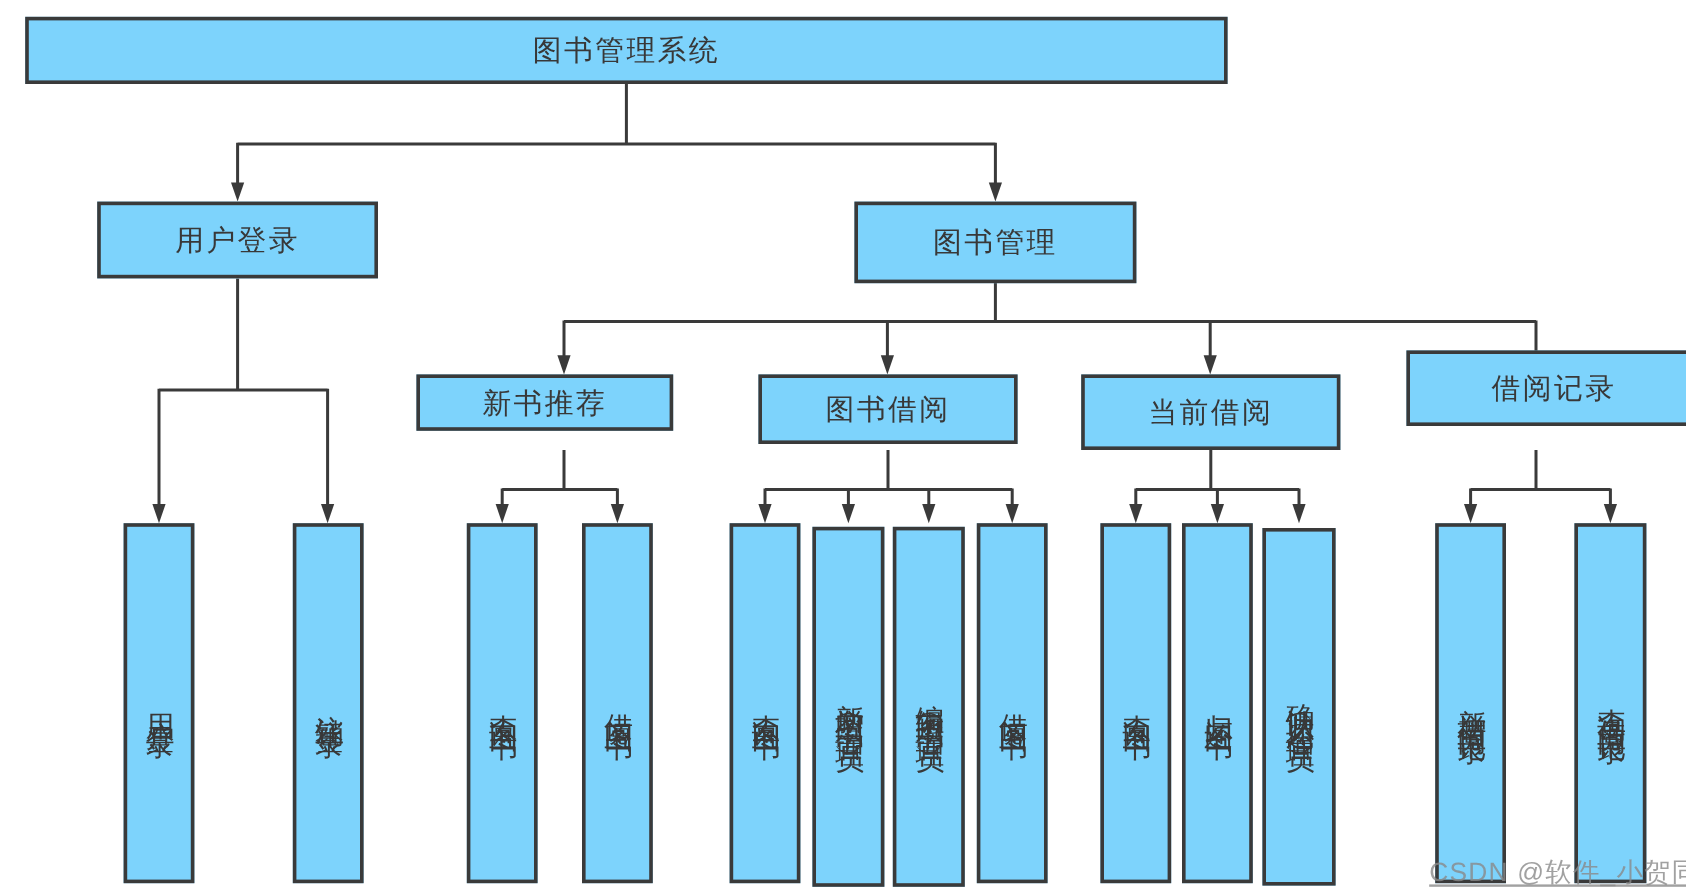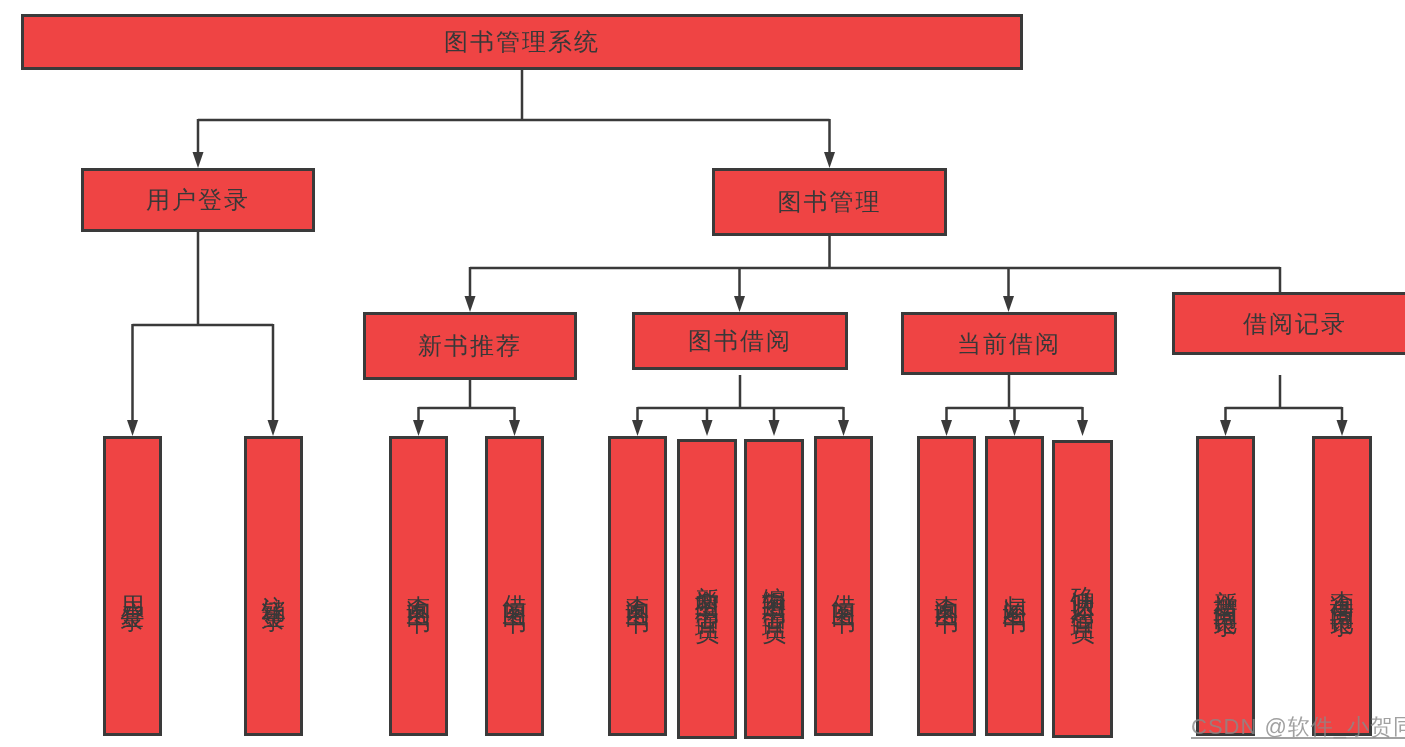--- a/index.html
+++ b/index.html
@@ -13,21 +13,21 @@
   }
   .connectors {
     position: absolute;
     left: 0; top: 0;
     width: 1405px; height: 747px;
   }
   .node {
     position: absolute;
     box-sizing: border-box;
     border: 3px solid #3a3a3a;
-    background: #ef4444;
+    background: #7dd3fc;
     display: flex;
     align-items: center;
     justify-content: center;
     color: #383838;
     font-size: 24px;
     letter-spacing: 2px;
     white-space: nowrap;
   }
   .node.vert {
     writing-mode: vertical-rl;
@@ -98,21 +98,21 @@
     <span>图书管理系统</span>
   </div>
 
   <div class="node" style="left:81px;top:168px;width:234px;height:64px">
     <span>用户登录</span>
   </div>
   <div class="node" style="left:712px;top:168px;width:235px;height:68px">
     <span>图书管理</span>
   </div>
 
-  <div class="node" style="left:363px;top:312px;width:214px;height:68px">
+  <div class="node" style="left:347px;top:312px;width:214px;height:47px">
     <span>新书推荐</span>
   </div>
   <div class="node" style="left:632px;top:312px;width:216px;height:58px">
     <span>图书借阅</span>
   </div>
   <div class="node" style="left:901px;top:312px;width:216px;height:63px">
     <span>当前借阅</span>
   </div>
   <div class="node" style="left:1172px;top:292px;width:246px;height:63px">
     <span>借阅记录</span>

